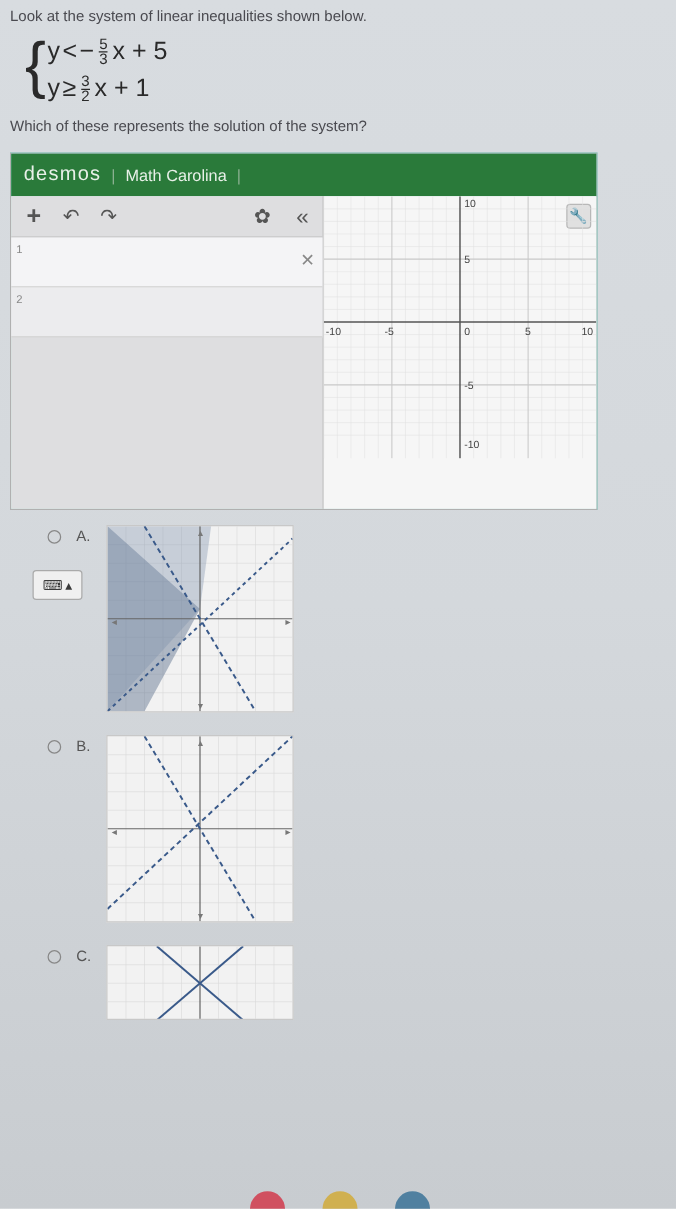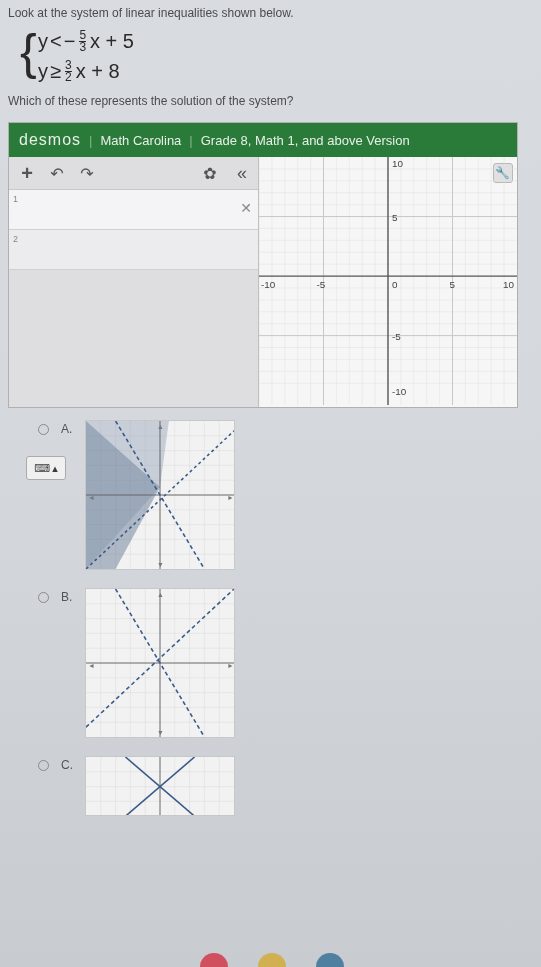--- a/index.html
+++ b/index.html
@@ -31,21 +31,21 @@
     font-weight: 300;
   }
   .eq-row { display: flex; align-items: center; gap: 2px; }
   .frac { display: inline-flex; flex-direction: column; align-items: center; font-size: 12px; line-height: 11px; vertical-align: middle; margin: 0 2px; }
   .frac .bar { width: 100%; border-top: 1px solid #2a2a2a; }
   .question-text { font-size: 12px; color: #4a4a50; margin-bottom: 14px; }
 
   .desmos-container {
     background: #5eead4;
     border: 1px solid #b0b0b0;
-    width: 510px;
+    width: 470px;
     position: relative;
   }
   .desmos-header {
     background: #2a7a3a;
     color: #e8f0e8;
     padding: 8px 10px;
     font-size: 13px;
     display: flex;
     align-items: center;
     gap: 8px;
@@ -182,33 +182,32 @@
     <span>x + 5</span>
   </div>
   <div class="eq-row">
     <span>y</span>
     <span>≥</span>
     <span class="frac">
       <span>3</span>
       <span class="bar"></span>
       <span>2</span>
     </span>
-    <span>x + 8</span>
+    <span>x + 1</span>
   </div>
 </div>
 
 <div class="question-text">Which of these represents the solution of the system?</div>
 
 <div class="desmos-container">
   <div class="desmos-header">
     <span class="desmos-logo">desmos</span>
     <span class="desmos-sep">|</span>
     <span>Math Carolina</span>
     <span class="desmos-sep">|</span>
-    <span>Grade 8, Math 1, and above Version</span>
   </div>
   <div class="desmos-body">
     <div class="left-panel">
       <div class="toolbar">
         <span class="tool-btn tool-plus">+</span>
         <span class="tool-btn">↶</span>
         <span class="tool-btn">↷</span>
         <span class="tool-btn tool-gear">✿</span>
         <span class="tool-btn chevrons">«</span>
       </div>

